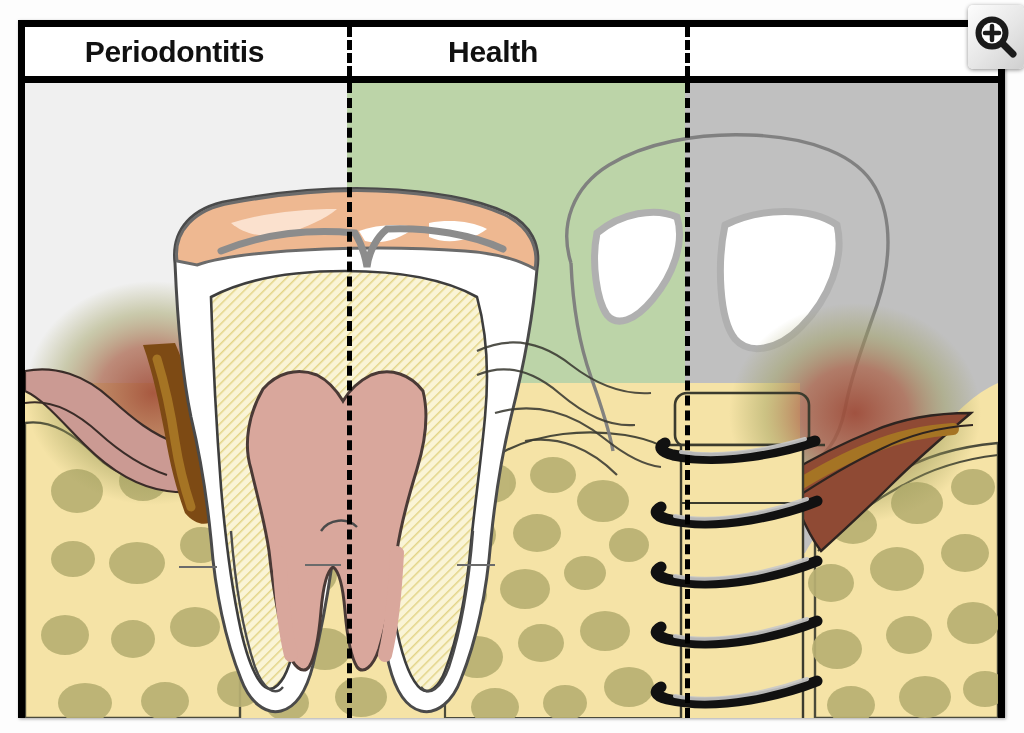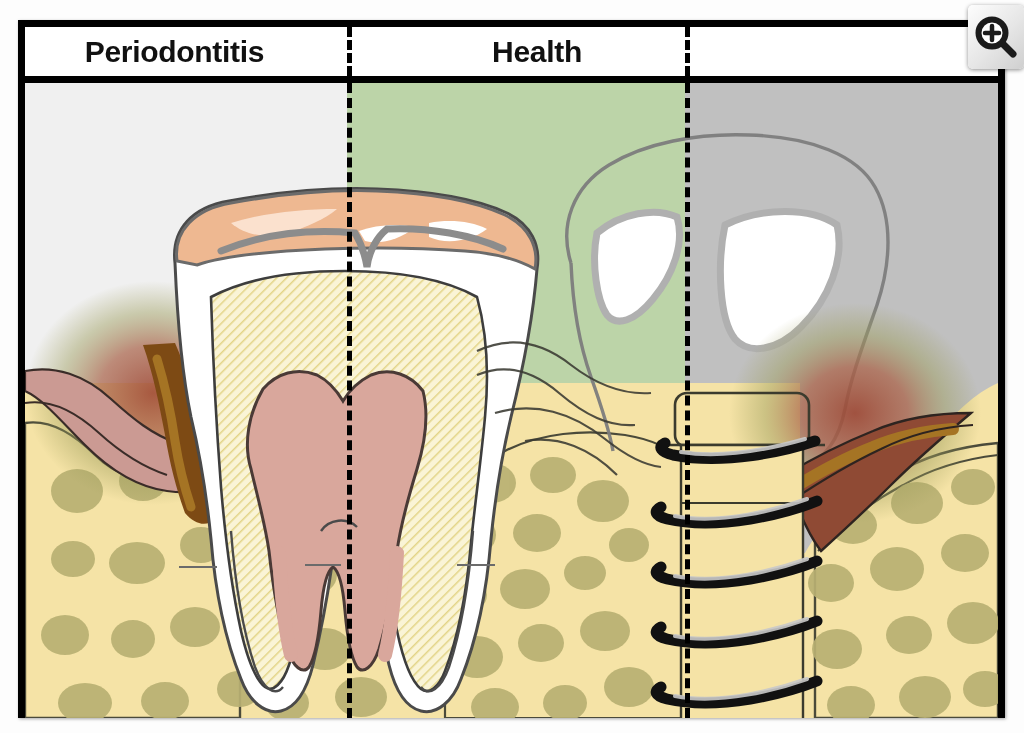--- a/index.html
+++ b/index.html
@@ -63,21 +63,21 @@
 <body>
 
 <div id="figure-root">
 
   <div class="frame">
 
     <div class="header-band">
       <div class="header-cell" style="width:299px;">
         <span class="header-cell-label">Periodontitis</span>
       </div>
-      <div class="header-cell" style="width:338px;margin-left:44px;">
+      <div class="header-cell" style="width:338px;">
         <span class="header-cell-label">Health</span>
       </div>
       <div class="hdr-sep" style="left:322px;"></div>
       <div class="hdr-sep" style="left:660px;"></div>
     </div>
 
     <div class="body-area">
 
       <div class="panel-bg" style="left:0px;width:322px;background:#f0f0f0;"></div>
       <div class="panel-bg" style="left:322px;width:338px;background:#bcd4a8;"></div>

